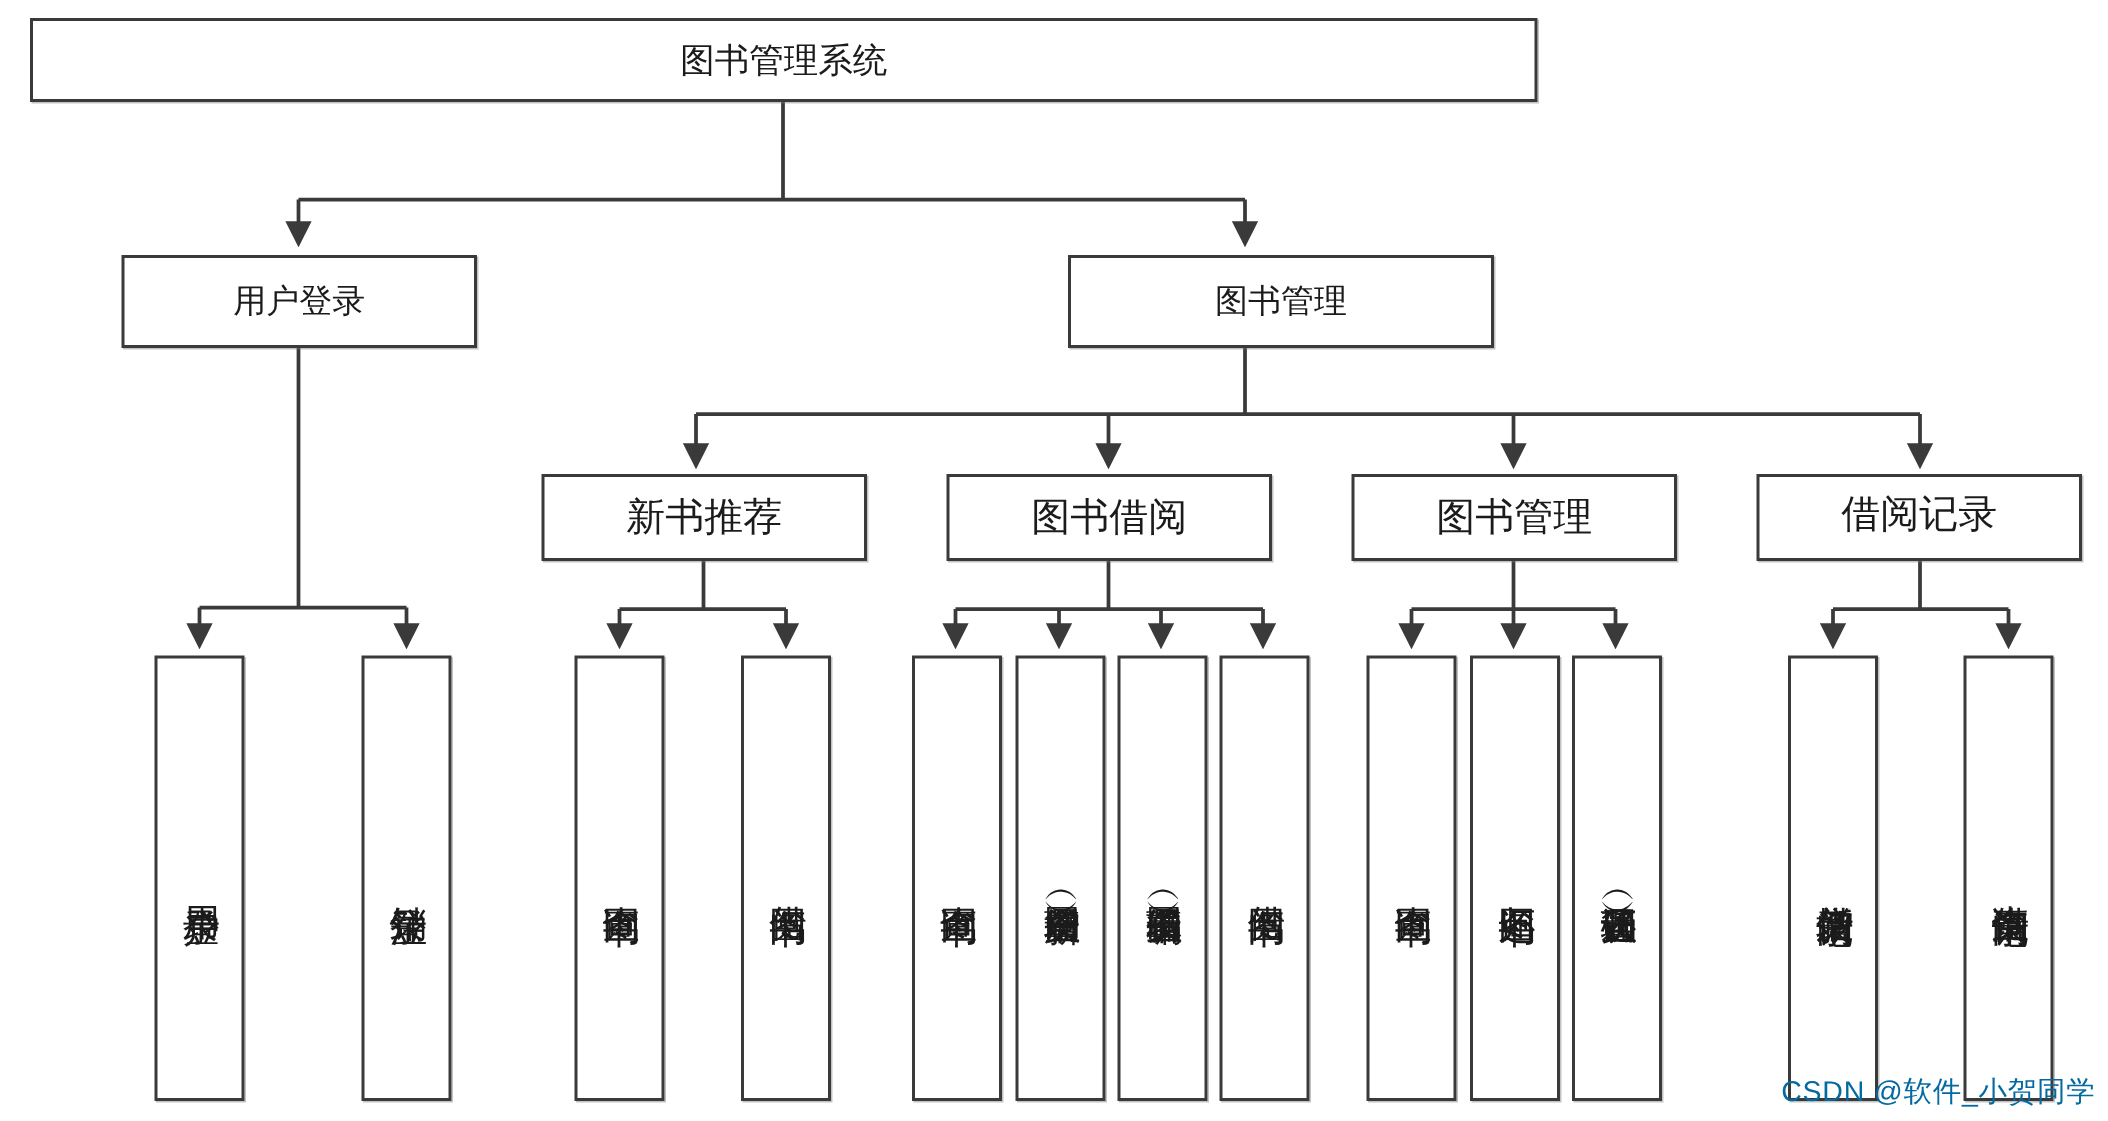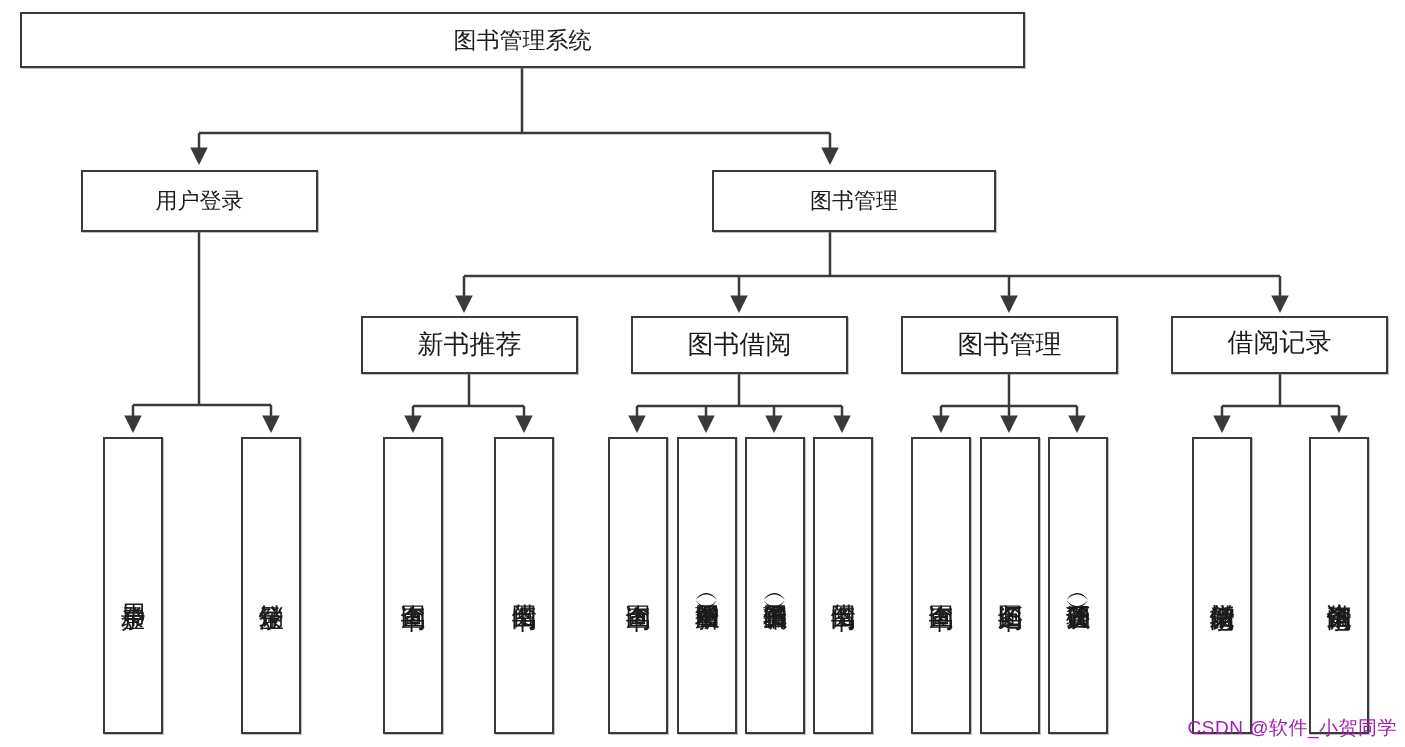--- a/index.html
+++ b/index.html
@@ -61,21 +61,21 @@
   .node.leaf.long .label {
     font-size: 24px;
     line-height: 1.1;
     letter-spacing: 0px;
   }
   .watermark {
     position: absolute;
     right: 8px;
     bottom: 6px;
     font-size: 19px;
-    color: #a21caf;
+    color: #0369a1;
     letter-spacing: 0.5px;
     white-space: nowrap;
     margin-left: 46px;
   }
 </style>
 </head>
 <body>
 
 <div id="canvas">
 

